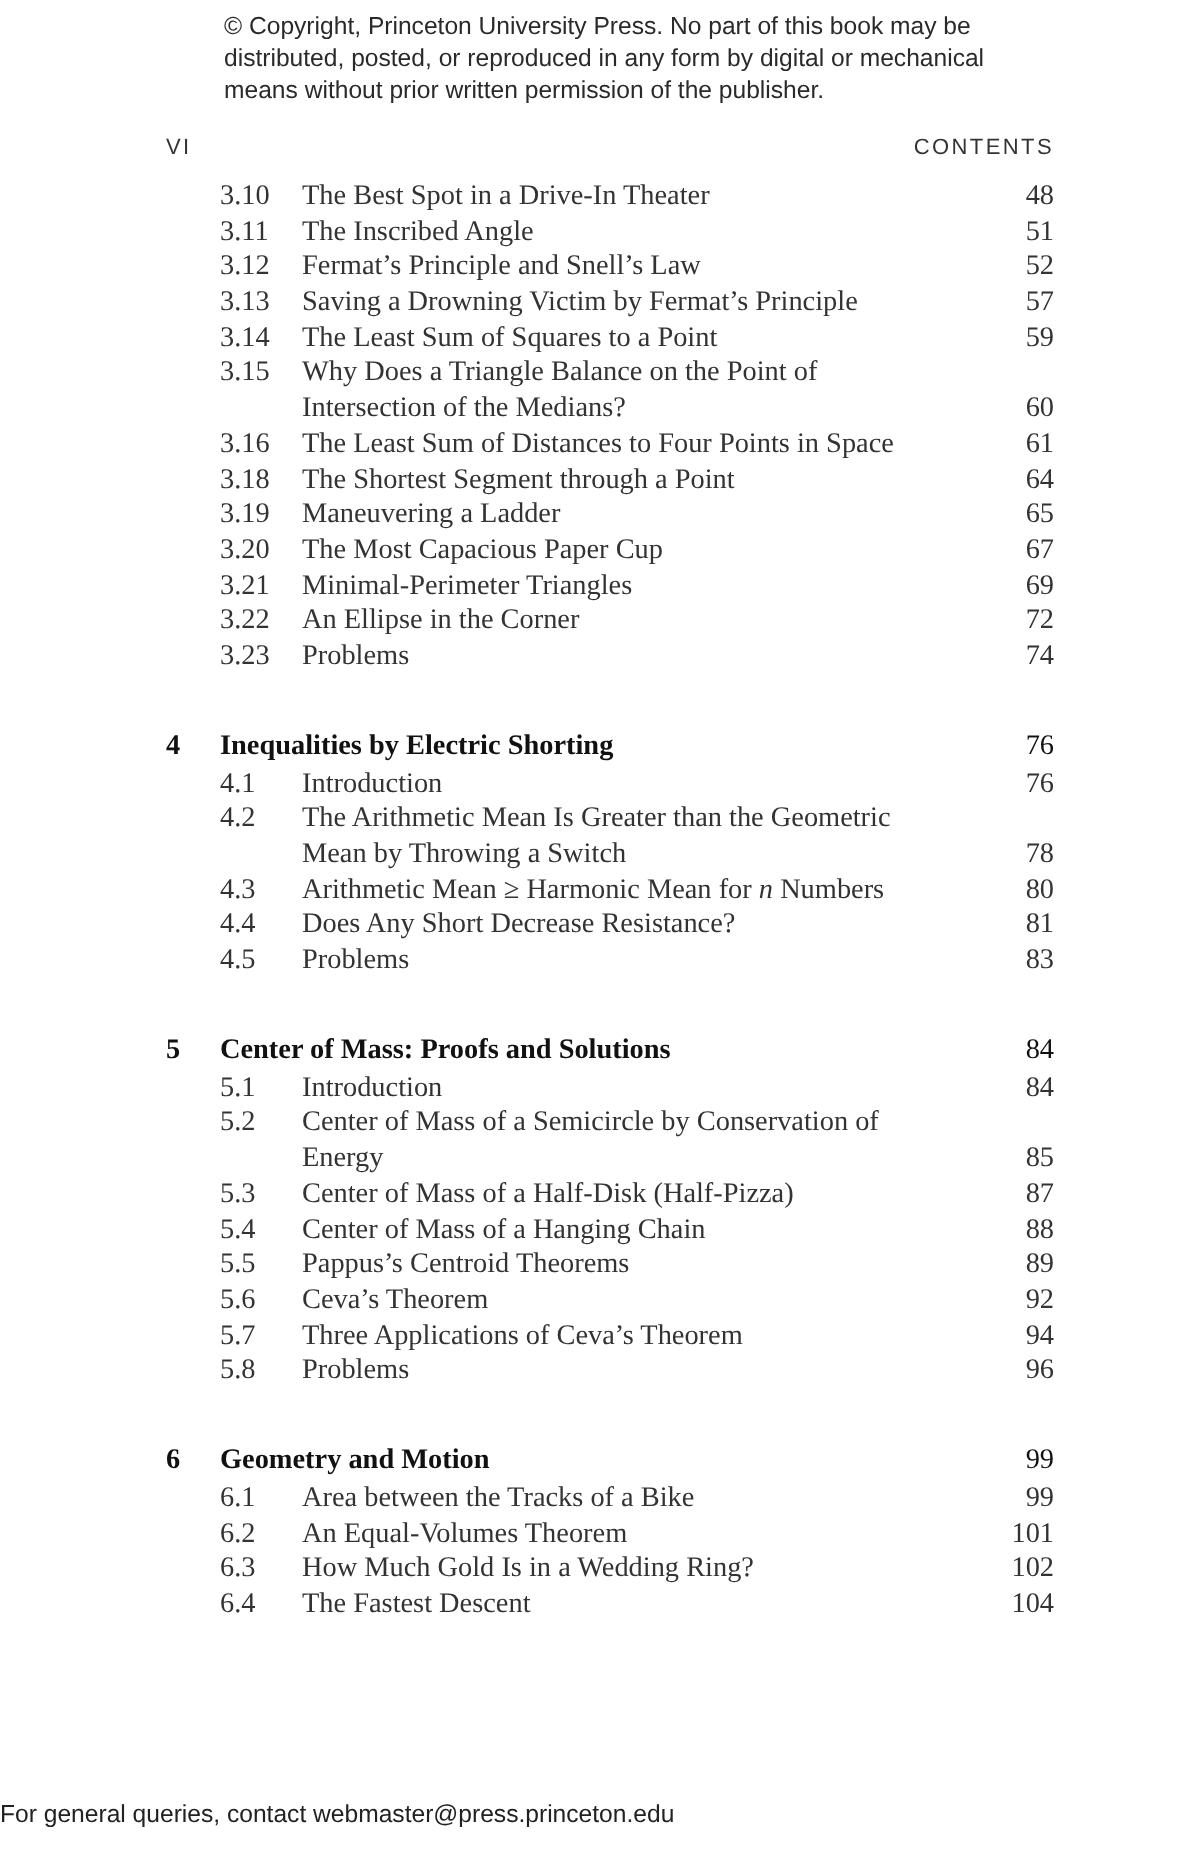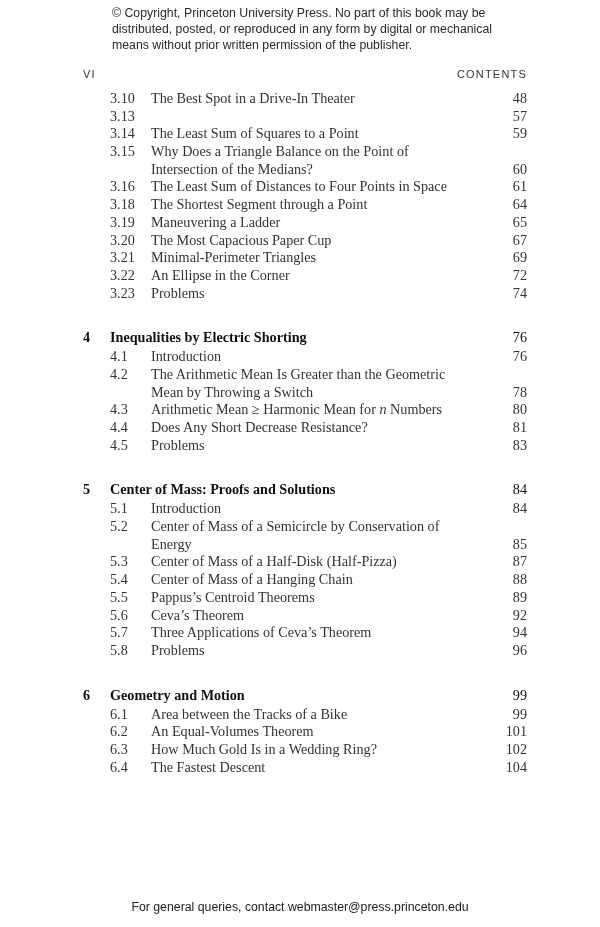--- a/index.html
+++ b/index.html
@@ -25,39 +25,50 @@
   .row { position: relative; height: 17.7px; line-height: 17.7px; }
   .row .num { position: absolute; left: 110px; }
   .row .title { position: absolute; left: 151px; white-space: nowrap; }
   .row .page { position: absolute; right: 73px; }
   .chapter { position: relative; height: 22px; line-height: 22px; font-weight: bold; color: #111; }
   .chapter .cnum { position: absolute; left: 83px; }
   .chapter .ctitle { position: absolute; left: 110px; }
   .chapter .page { position: absolute; right: 73px; font-weight: normal; }
   .gap { height: 24px; }
   .footer {
-    position: absolute; left: 0; width: 600px; top: 900px; text-align: center;
+    position: absolute; left: 0; width: 600px; top: 900px; text-align: left;
     font-family: "Liberation Sans", sans-serif; font-size: 12.3px; color: #222;
   }
 </style>
 </head>
 <body>
 
 <div class="copyright">© Copyright, Princeton University Press. No part of this book may be distributed, posted, or reproduced in any form by digital or mechanical means without prior written permission of the publisher.</div>
 <div class="runhead left">VI</div>
 <div class="runhead right">CONTENTS</div>
 
 <div class="toc" id="toc">
     <div class="row">
       <span class="num">3.10</span>
       <span class="title">The Best Spot in a Drive-In Theater</span>
       <span class="page">48</span>
     </div>
     <div class="row">
+      <span class="num">3.11</span>
+      <span class="title">The Inscribed Angle</span>
+      <span class="page">51</span>
+    </div>
+    <div class="row">
+      <span class="num">3.12</span>
+      <span class="title">Fermat’s Principle and Snell’s Law</span>
+      <span class="page">52</span>
+    </div>
+    <div class="row">
       <span class="num">3.13</span>
+      <span class="title">Saving a Drowning Victim by Fermat’s Principle</span>
       <span class="page">57</span>
     </div>
     <div class="row">
       <span class="num">3.14</span>
       <span class="title">The Least Sum of Squares to a Point</span>
       <span class="page">59</span>
     </div>
     <div class="row">
       <span class="num">3.15</span>
       <span class="title">Why Does a Triangle Balance on the Point of</span>

